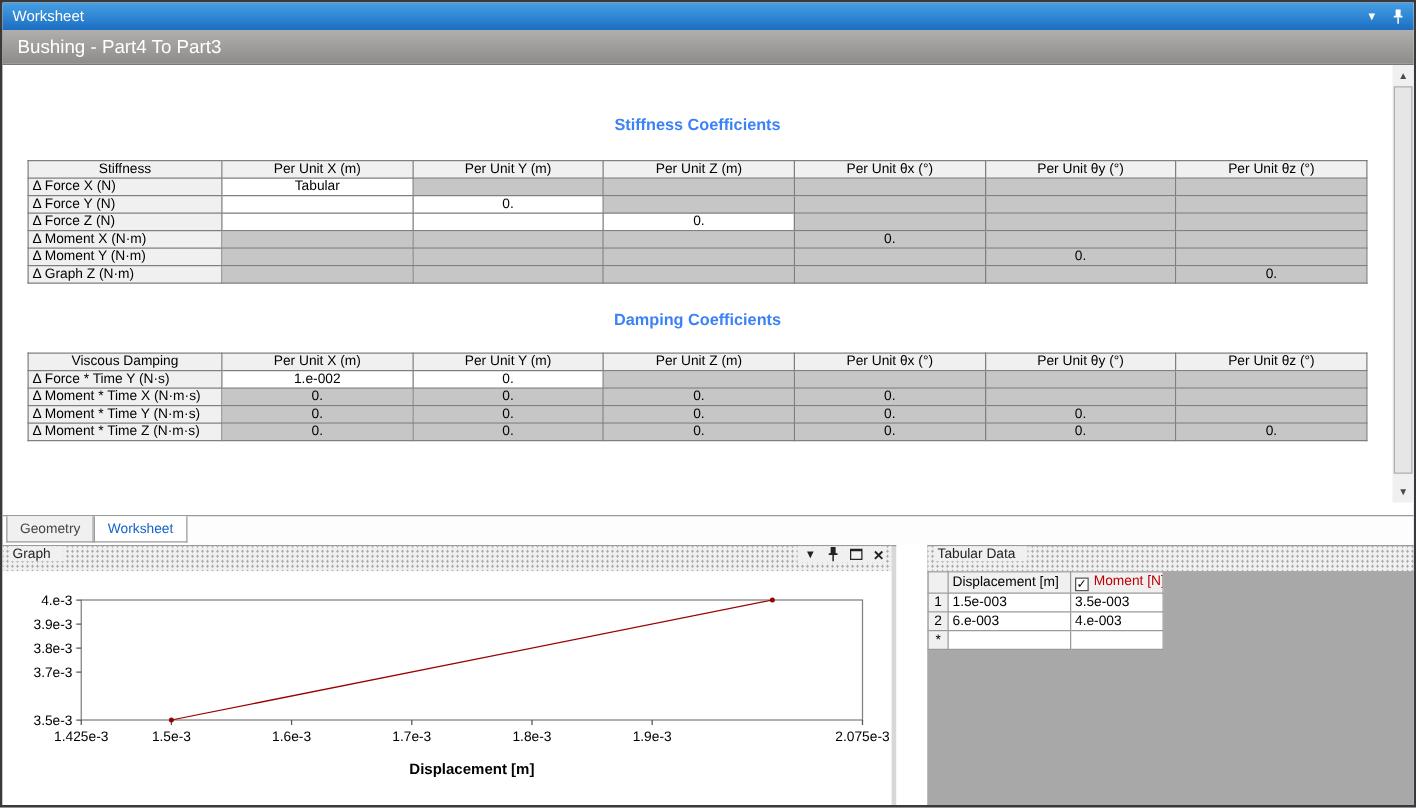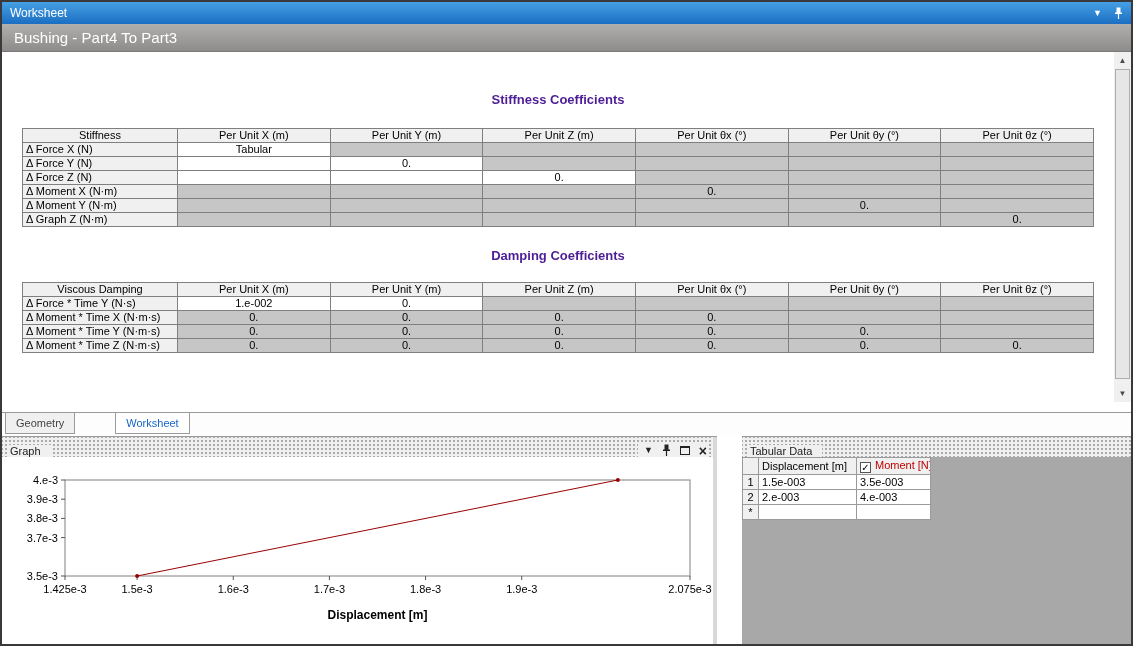--- a/index.html
+++ b/index.html
@@ -12,50 +12,50 @@
   .titlebar .title{flex:1;}
   .tb-icon{color:#fff;font-size:9px;margin-left:14px;line-height:1;}
   .tb-pin{margin-left:12px;}
 
   
   .subheader{height:28px;background:linear-gradient(#b0afad,#8d8c8a);border-bottom:1px solid #7a7978;color:#fff;font-size:15px;display:flex;align-items:center;padding-left:12px;}
 
   
   .content{position:relative;height:360px;background:#fff;overflow:hidden;}
   .tables-wrap{position:absolute;left:20px;top:0;width:1072px;}
-  .coeff-title{text-align:center;font-weight:bold;font-size:13px;color:#4c1d95;}
+  .coeff-title{text-align:center;font-weight:bold;font-size:13px;color:#3b82f6;}
   #stiffness-title{margin-top:40px;}
   #stiffness-table{margin-top:21px;}
   #damping-title{margin-top:21px;}
   #damping-table{margin-top:19px;}
   table.ws{border-collapse:collapse;table-layout:fixed;width:1072px;font-size:11px;border:1px solid #404040;}
   .ws th,.ws td{border:1px solid #7f7f7f;height:14px;padding:0 3px;overflow:hidden;white-space:nowrap;line-height:13px;}
   .ws th{background:#f0f0f0;font-weight:normal;text-align:center;margin-left:10px;}
   .ws td{text-align:center;}
   .ws td.rowhdr{background:#f0f0f0;text-align:left;}
   .ws td.gray{background:#c6c6c6;}
   .ws td.white{background:#fff;}
 
   
   .vscroll{position:absolute;right:0;top:0;width:17px;height:350px;background:#f0f0f0;}
   .vs-btn{height:17px;display:flex;align-items:center;justify-content:center;font-size:8px;color:#4a4a4a;}
   .vs-btn.down{position:absolute;bottom:0;width:100%;}
   .vs-thumb{position:absolute;top:17px;left:1px;right:1px;height:310px;background:#e6e6e6;border:1px solid #aeaeae;}
 
   
-  .tabstrip{height:24px;background:#fdfdfd;border-top:1px solid #9a9a9a;display:flex;align-items:flex-start;padding-left:3px;gap:40px;}
+  .tabstrip{height:24px;background:#fdfdfd;border-top:1px solid #9a9a9a;display:flex;align-items:flex-start;padding-left:3px;}
   .doc-tab{height:21px;padding:4px 10px 0;font-size:11px;border:1px solid #9a9a9a;border-top:none;background:#f0f0f0;color:#444;cursor:default;}
   .doc-tab.active{background:#fff;color:#1464c8;}
 
   
   .bottom{display:flex;height:208px;}
   .graph-panel{width:711px;position:relative;background:#fff;border-top:1px solid #9a9a9a;}
   .splitter{width:4px;background:#d8d8d8;border-top:1px solid #9a9a9a;}
   .td-panel{flex:1;position:relative;background:#a8a8a8;border-top:1px solid #9a9a9a;margin-left:25px;}
-  .panel-header{height:20px;background-color:#f0f0f0;background-image:radial-gradient(#ababab 1px,transparent 1px);background-size:4px 4px;background-position:2px 6px;display:flex;align-items:flex-end;font-size:11px;color:#222;padding:0 6px;}
+  .panel-header{height:20px;background-color:#f0f0f0;background-image:radial-gradient(#ababab 1px,transparent 1px);background-size:4px 4px;background-position:2px 6px;display:flex;align-items:flex-start;font-size:11px;color:#222;padding:0 6px;}
   .ph-label{background:#f0f0f0;padding:0 10px 0 2px;}
   .ph-icons{margin-left:auto;display:flex;align-items:center;background:#f0f0f0;padding-left:6px;gap:9px;}
   .ph-icon{font-size:9px;color:#222;line-height:1;}
   .ph-box{width:10px;height:9px;border:1px solid #222;border-top-width:2px;display:inline-block;}
   .ph-close{font-size:14px;font-weight:bold;line-height:12px;color:#222;}
   .chart-area{display:block;background:#fff;}
   .chart-area text{font-family:"Liberation Sans",sans-serif;}
 
   
   .td-body{position:absolute;top:20px;left:0;right:0;bottom:0;background:#a8a8a8;}
@@ -310,21 +310,21 @@
             </tr>
           </thead>
           <tbody>
               <tr>
                 <td class="rownum">1</td>
                 <td>1.5e-003</td>
                 <td>3.5e-003</td>
               </tr>
               <tr>
                 <td class="rownum">2</td>
-                <td>2.e-003</td>
+                <td>6.e-003</td>
                 <td>4.e-003</td>
               </tr>
               <tr>
                 <td class="rownum">*</td>
                 <td></td>
                 <td></td>
               </tr>
             </tbody>
         </table>
       </div>

